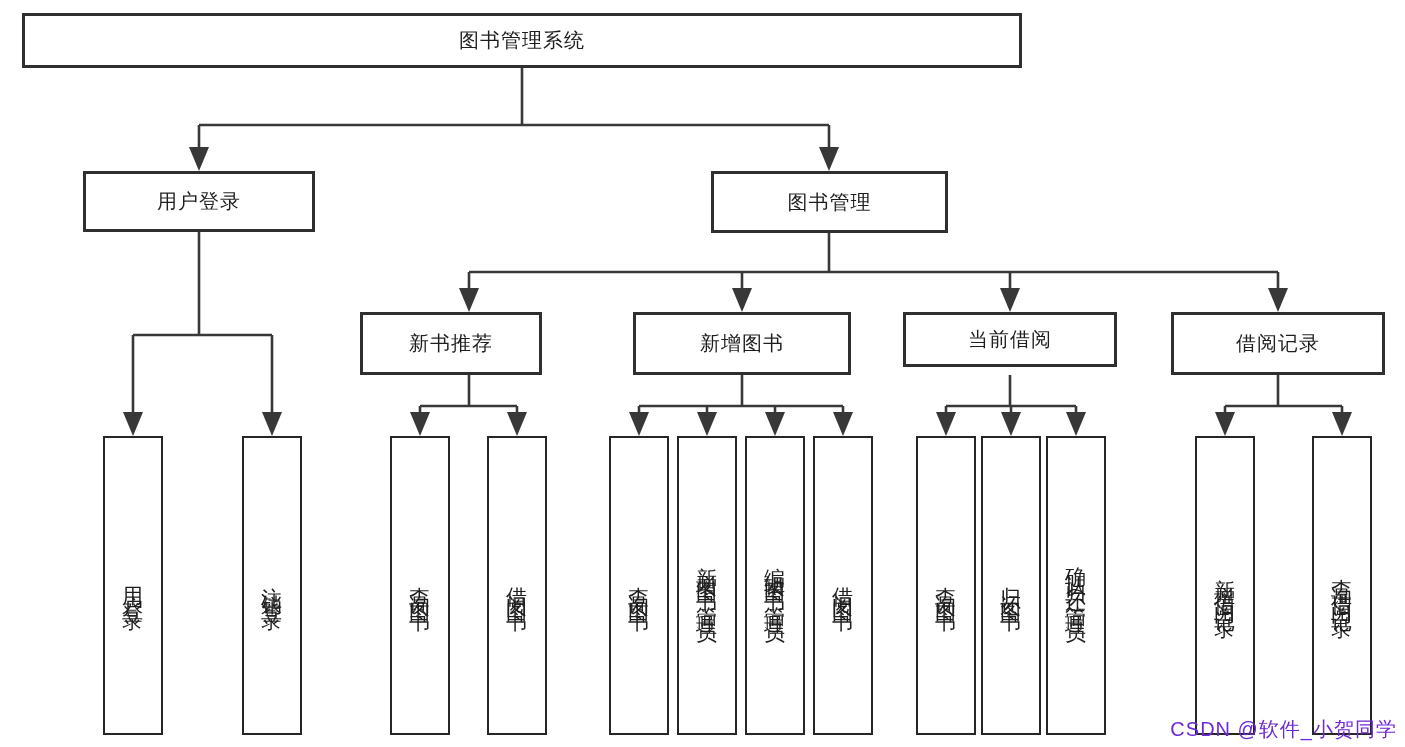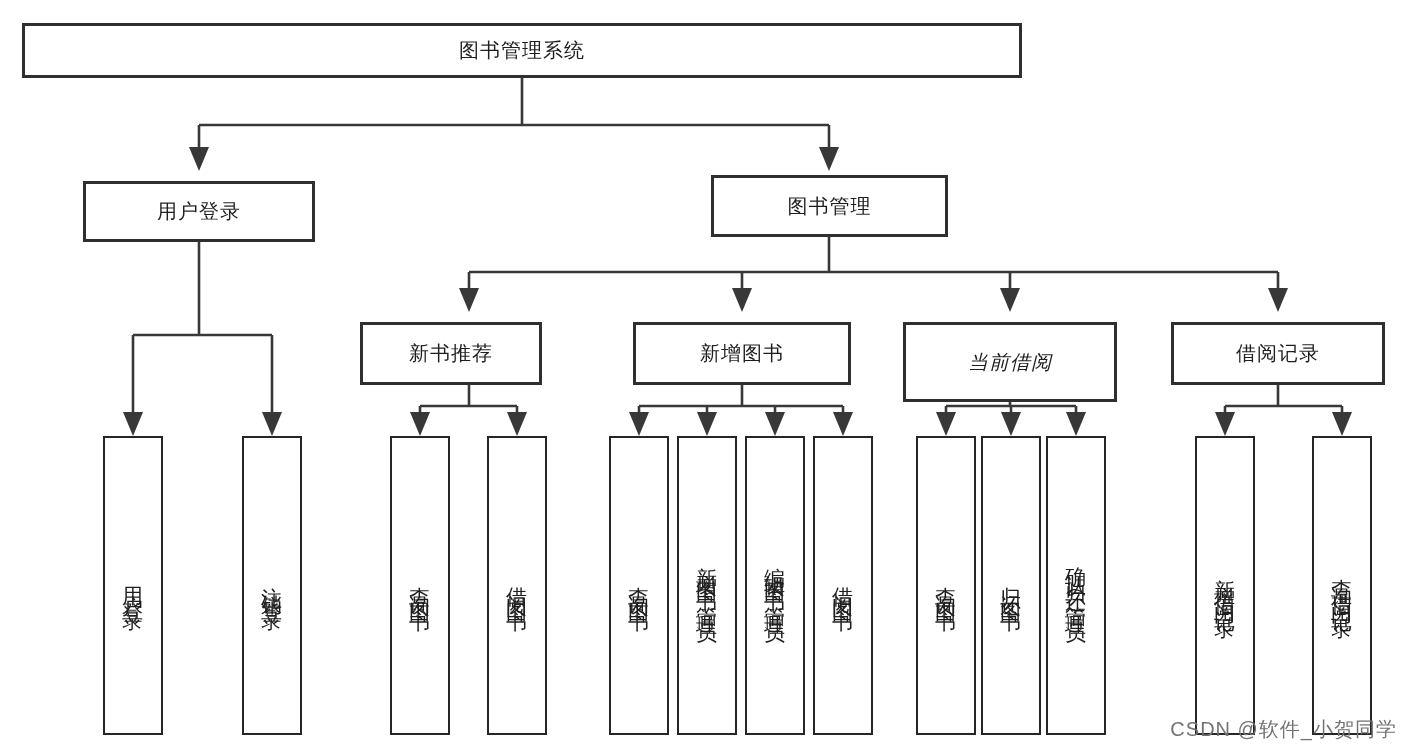--- a/index.html
+++ b/index.html
@@ -14,21 +14,20 @@
   #connectors{position:absolute;left:0;top:0;z-index:0;}
   .node{
     position:absolute;
     background:#ffffff;
     border:3px solid #2f2f2f;
     box-sizing:border-box;
     display:flex;align-items:center;justify-content:center;
     font-size:20px;
     letter-spacing:1px;
     z-index:1;
-    margin-top:10px;
   }
   .leaf{
     position:absolute;
     background:#ffffff;
     border:2px solid #262626;
     box-sizing:border-box;
     width:60px;height:299px;top:436px;
     display:flex;align-items:center;justify-content:center;
     z-index:1;
   }
@@ -37,21 +36,21 @@
     text-orientation:mixed;
     font-size:21px;
     letter-spacing:8px;
     line-height:1;
     white-space:nowrap;
   }
   .watermark{
     position:absolute;
     right:8px;top:716px;
     font-size:20px;
-    color:#737373;
+    color:#6d28d9;
     letter-spacing:1px;
     z-index:2;
   }
 </style>
 </head>
 <body>
 
 <div id="canvas">
 
   <svg id="connectors" width="1405" height="747">
@@ -101,31 +100,31 @@
     </g>
   </svg>
 
   <div class="node" style="left:22px;top:13px;width:1000px;height:55px;">
     <span>图书管理系统</span>
   </div>
 
   <div class="node" style="left:83px;top:171px;width:232px;height:61px;">
     <span>用户登录</span>
   </div>
-  <div class="node" style="left:711px;top:165px;width:237px;height:62px;">
+  <div class="node" style="left:711px;top:171px;width:237px;height:62px;">
     <span>图书管理</span>
   </div>
 
   <div class="node" style="left:360px;top:312px;width:182px;height:63px;">
     <span>新书推荐</span>
   </div>
   <div class="node" style="left:633px;top:312px;width:218px;height:63px;">
     <span>新增图书</span>
   </div>
-  <div class="node" style="left:903px;top:312px;width:214px;height:80px;font-style:italic;">
+  <div class="node" style="left:903px;top:312px;width:214px;height:55px;">
     <span>当前借阅</span>
   </div>
   <div class="node" style="left:1171px;top:312px;width:214px;height:63px;">
     <span>借阅记录</span>
   </div>
 
   <div class="leaf" style="left:103px;">
     <span class="vtext">用户登录</span>
   </div>
   <div class="leaf" style="left:242px;">

